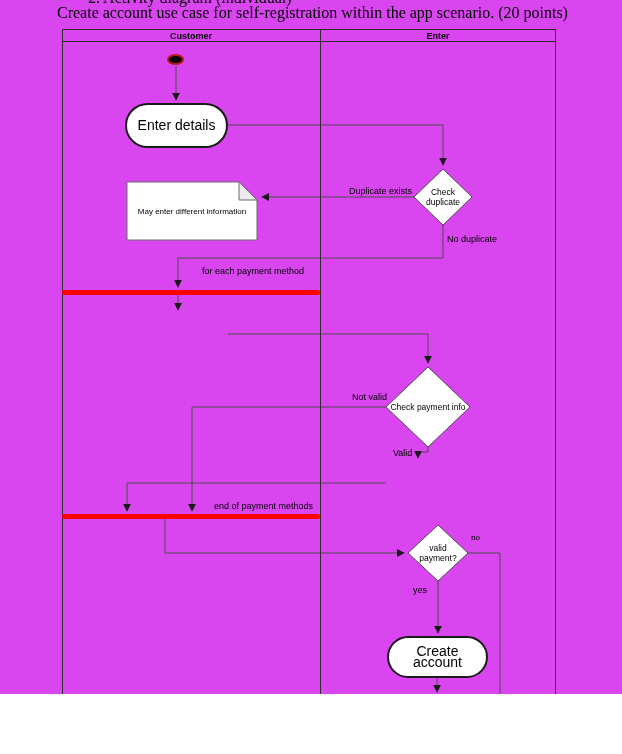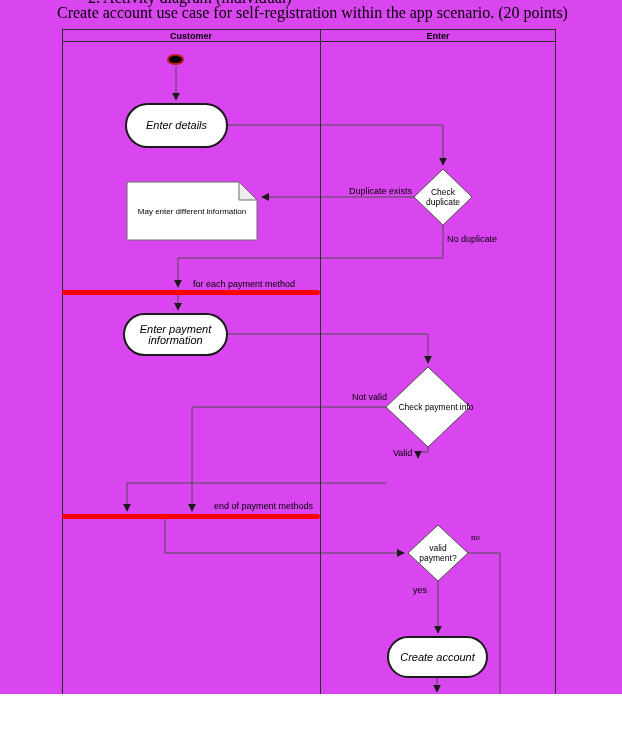--- a/index.html
+++ b/index.html
@@ -14,50 +14,50 @@
   .hdr-sep{position:absolute;left:62px;top:41px;width:494px;height:1px;background:#2d2d2d;}
   .lane-div{position:absolute;left:320px;top:29px;width:1px;height:691px;background:#2d2d2d;}
   .lane-label{position:absolute;top:29px;height:13px;display:flex;align-items:center;justify-content:center;
               font-size:9px;font-weight:bold;}
   #lane-customer{left:62px;width:258px;}
   #lane-system{left:320px;width:236px;}
 
   
   .stadium{position:absolute;background:#fff;border:2px solid #1a1a1a;border-radius:24px;
            display:flex;align-items:center;justify-content:center;text-align:center;
-           font-size:11px;line-height:11px;padding:0 8px;box-sizing:border-box;font-style:italic;}
+           font-size:14px;line-height:11px;padding:0 8px;box-sizing:border-box;}
   #enter-details{left:125px;top:103px;width:103px;height:45px;}
   #enter-payment{left:123px;top:313px;width:105px;height:43px;}
   #update-valid-payment{left:386px;top:461px;width:104px;height:44px;}
   #create-account{left:387px;top:636px;width:101px;height:42px;}
 
   .start-node{position:absolute;left:167px;top:54px;width:17px;height:11px;border-radius:50%;
               background:#000;border:2px solid #b71c1c;box-sizing:border-box;}
   .final-node{position:absolute;left:425px;top:696px;width:24px;height:24px;border-radius:50%;
               border:2px solid #ff4040;box-sizing:border-box;background:#fff;
               display:flex;align-items:center;justify-content:center;}
   .final-node .dot{width:15px;height:15px;border-radius:50%;background:#000;}
 
   .bar{position:absolute;left:62px;width:258px;height:5px;background:#ff0000;border-radius:3px;}
   #fork-bar{top:290px;}
   #join-bar{top:514px;}
 
   .diamond-label{position:absolute;display:flex;align-items:center;justify-content:center;
                  text-align:center;font-size:8.5px;line-height:10px;}
   #check-duplicate-label{left:416px;top:183px;width:54px;height:28px;}
-  #check-payment-label{left:396px;top:399px;width:80px;height:16px;}
+  #check-payment-label{left:388px;top:399px;width:80px;height:16px;}
   #valid-payment-label{left:411px;top:539px;width:54px;height:28px;}
 
   #note-label{position:absolute;left:130px;top:183px;width:124px;height:56px;
               display:flex;align-items:center;justify-content:center;font-size:8px;white-space:nowrap;}
 
   .edge-label{position:absolute;font-size:9px;line-height:10px;white-space:nowrap;}
   #lbl-duplicate-exists{left:332px;top:186px;width:80px;text-align:right;}
   #lbl-no-duplicate{left:447px;top:234px;}
-  #lbl-for-each{left:193px;top:279px;width:120px;text-align:left;}
+  #lbl-for-each{left:193px;top:266px;width:120px;text-align:center;}
   #lbl-not-valid{left:352px;top:392px;}
   #lbl-valid{left:393px;top:448px;}
   #lbl-end-of{left:203px;top:501px;width:110px;text-align:right;}
   #lbl-no{left:471px;top:532px;font-family:Liberation Serif, serif;}
   #lbl-yes{left:413px;top:585px;}
 
   svg.wires{position:absolute;left:0;top:0;pointer-events:none;}
 </style>
 </head>
 <body>
@@ -106,21 +106,20 @@
   <div class="start-node"></div>
 
   <div id="enter-details" class="stadium">Enter details</div>
 
   <div id="check-duplicate-label" class="diamond-label">Check duplicate</div>
 
   <div id="note-label">May enter different information</div>
 
   <div id="fork-bar" class="bar"></div>
 
-  <div id="enter-payment" class="stadium">Enter payment information</div>
 
   <div id="check-payment-label" class="diamond-label">Check payment info</div>
 
 
   <div id="join-bar" class="bar"></div>
 
   <div id="valid-payment-label" class="diamond-label">valid payment?</div>
 
   <div id="create-account" class="stadium">Create account</div>
 

